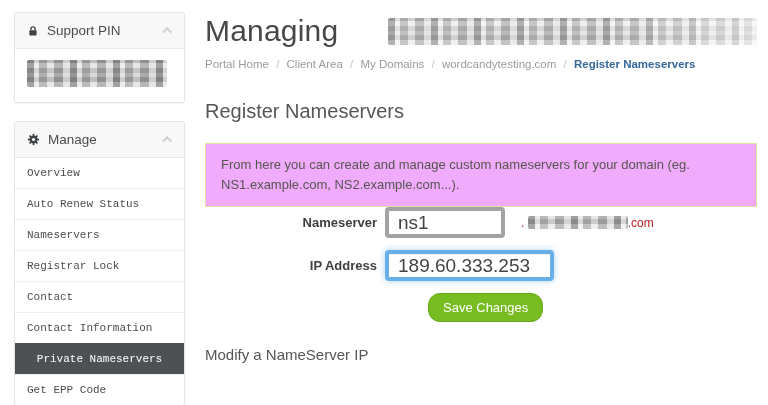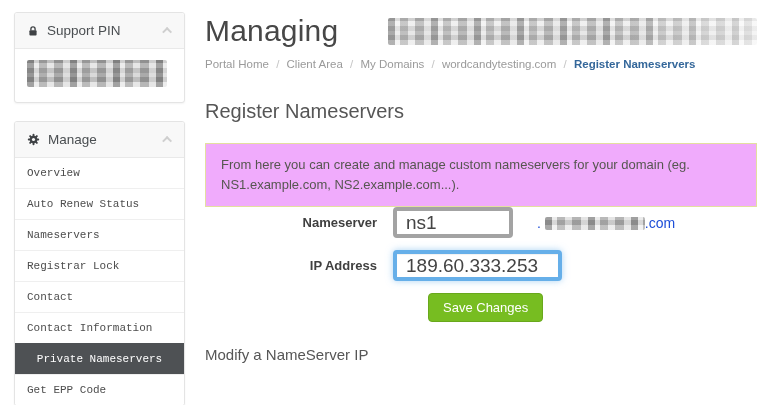--- a/index.html
+++ b/index.html
@@ -60,32 +60,32 @@
   .crumb-sep { color:#c4c4c4; }
   .crumb-current { color:#34679a; font-weight:700; cursor:pointer; }
 
   .h2 { margin-top:30px; font-size:20px; font-weight:400; color:#565656; }
 
   .alert-warn { margin-top:20px; background:#f0abfc; border:1px solid #e3df9f;
     border-radius:0; padding:11px 15px; font-size:13px; line-height:1.55; color:#565650; }
 
   .h3 { margin-top:24px; margin-bottom:12px; font-size:15px; font-weight:400; color:#565656; }
 
-  .form-row { display:flex; align-items:center; margin-bottom:12px;gap:8px; }
+  .form-row { display:flex; align-items:center; margin-bottom:12px; }
   .form-label { width:180px; text-align:right; padding-right:8px; font-size:13px;
     font-weight:700; color:#3f3f3f; flex:none; }
   .text-input { height:31px; border:4px solid #a3a3a3; border-radius:4px; padding:5px 9px;
     font-size:19px; color:#444; font-family:"Liberation Sans", sans-serif; outline:none;
     background:#fff; }
   .ns-input { width:120px; }
   .ip-input { width:169px; border-color:#66afe9; box-shadow:inset 0 1px 1px rgba(0,0,0,.06), 0 0 7px rgba(102,175,233,.55); }
-  .suffix { margin-left:16px; font-size:14px; color:#1d4ed8; white-space:nowrap; }
+  .suffix { margin-left:16px; font-size:12px; color:#b91c1c; white-space:nowrap; }
 
   .save-row { margin:4px 0 10px 223px; }
-  .btn-success { background:#77bd21; border:1px solid #69a81c; border-radius:4px;
+  .btn-success { background:#77bd21; border:1px solid #69a81c; border-radius:12px;
     color:#fff; font-size:13px; font-family:"Liberation Sans", sans-serif;
     padding:6px 14px; cursor:pointer; }
 </style>
 </head>
 <body>
 
 <div class="page">
 
   <aside class="sidebar">
     <div class="panel">

